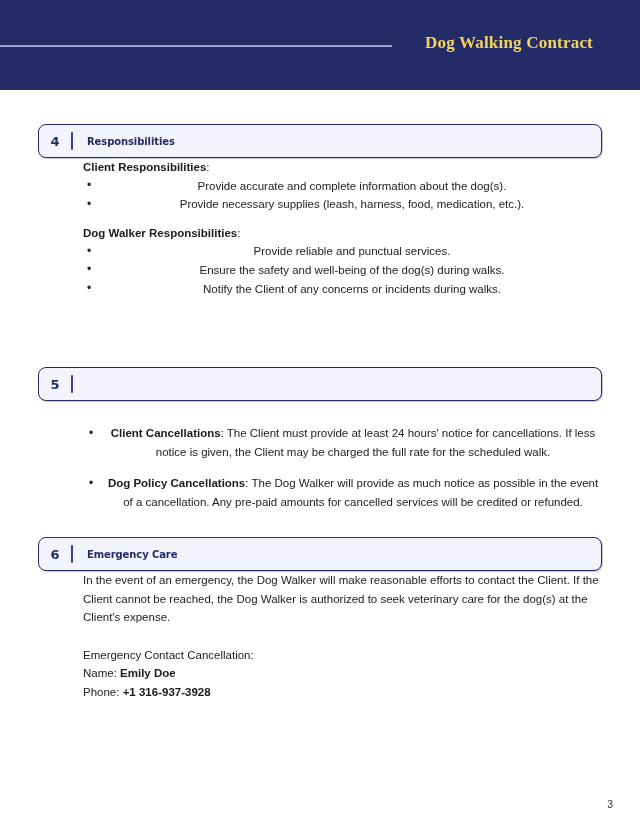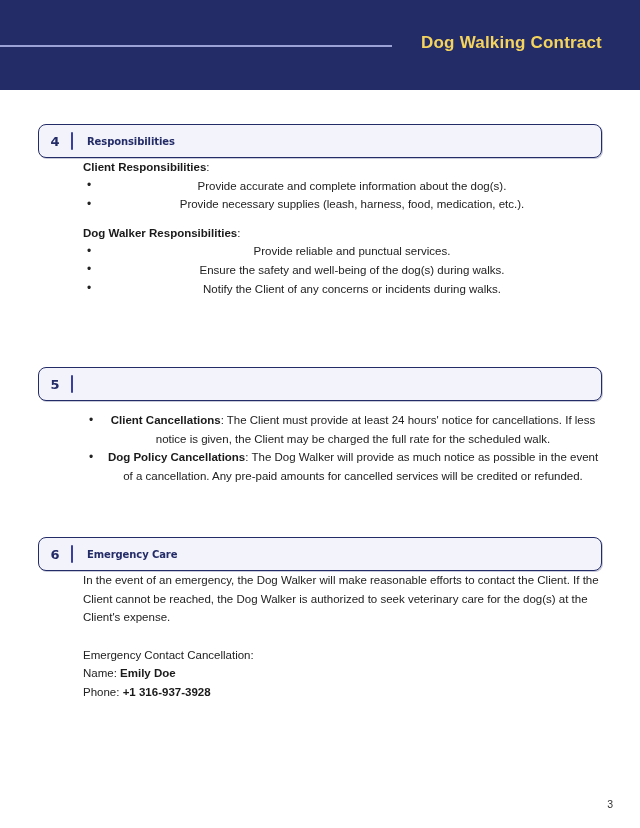--- a/index.html
+++ b/index.html
@@ -28,23 +28,23 @@
     position: absolute;
     top: 45px;
     left: 0;
     width: 392px;
     height: 2px;
     background: #9aa2d6;
   }
   .header-title {
     position: absolute;
     top: 33px;
-    right: 38px;
+    right: 47px;
     color: #f5d45e;
-    font-family: Liberation Sans, sans-serif;
+    font-family: Liberation Serif, serif;
     font-size: 17px;
     font-weight: bold;
     letter-spacing: 0.2px;
     white-space: nowrap;
   }
 
   
   .page {
     position: absolute;
     top: 90px;
@@ -128,21 +128,21 @@
     content: "\2022";
     position: absolute;
     left: 4px;
     top: -0.5px;
     color: #222222;
     font-size: 12px;
   }
   .group-head { margin-bottom: 0px; }
   .group-gap { height: 10px; }
 
-  ul.bullets.deep > li { padding-left: 21px; }
+  ul.bullets.deep > li { padding-left: 21px; margin-top: 13px; }
   ul.bullets.deep > li::before { left: 6px; }
 
   .para { margin: 0; }
   .block-gap { height: 19px; }
 
   
   .page-number {
     position: absolute;
     right: 27px;
     bottom: 18px;

